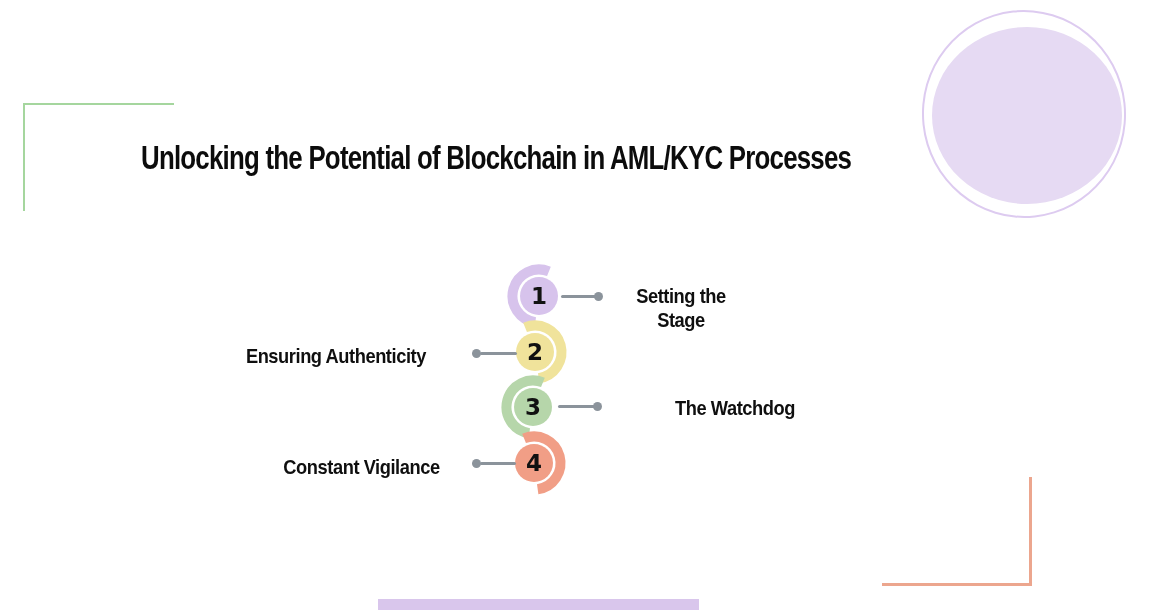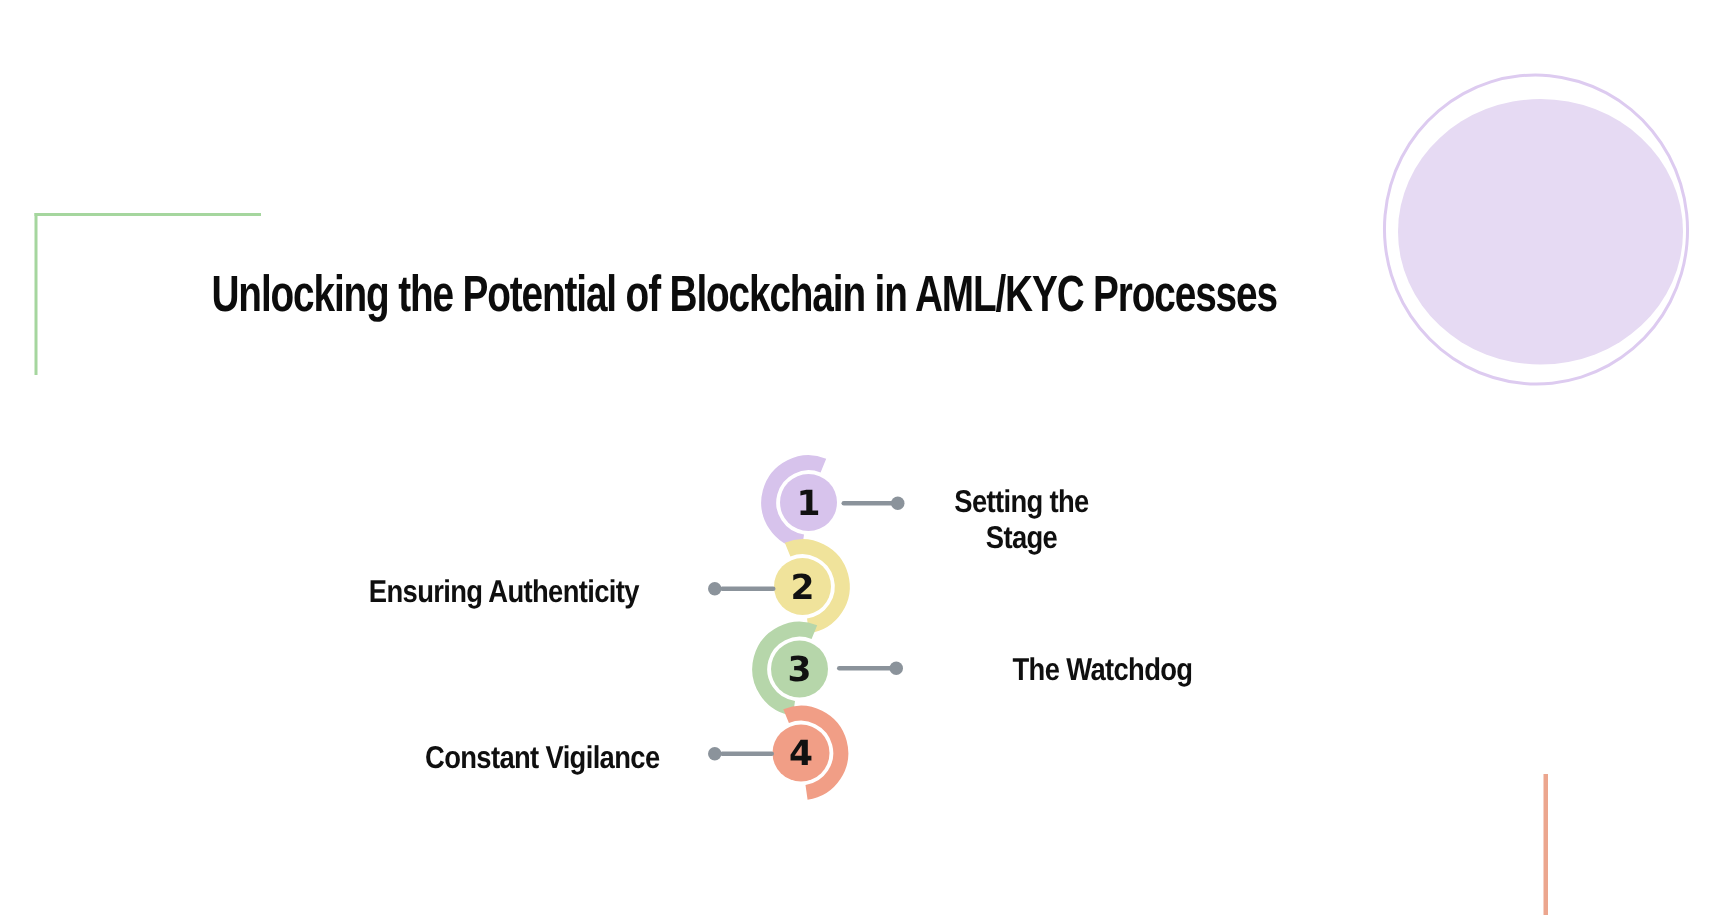--- a/index.html
+++ b/index.html
@@ -1,21 +1,21 @@
 <!DOCTYPE html>
 <html><head>
 <meta charset="utf-8">
 <style>
   html, body { margin: 0; padding: 0; }
   body {
     width: 1150px; height: 610px; overflow: hidden;
     background: #ffffff;
     font-family: "Liberation Sans", sans-serif;
   }
-  .canvas { position: relative; width: 1150px; height: 509px; margin-top: 39px; }
+  .canvas { position: relative; width: 1150px; height: 509px; }
 
   
   .title {
     position: absolute; left: 141px; top: 138px; margin: 0;
     font-size: 34px; font-weight: bold; color: #0c0c0c;
     letter-spacing: -1px; white-space: nowrap;
     transform: scaleX(0.76); transform-origin: left center;
   }
 
   

